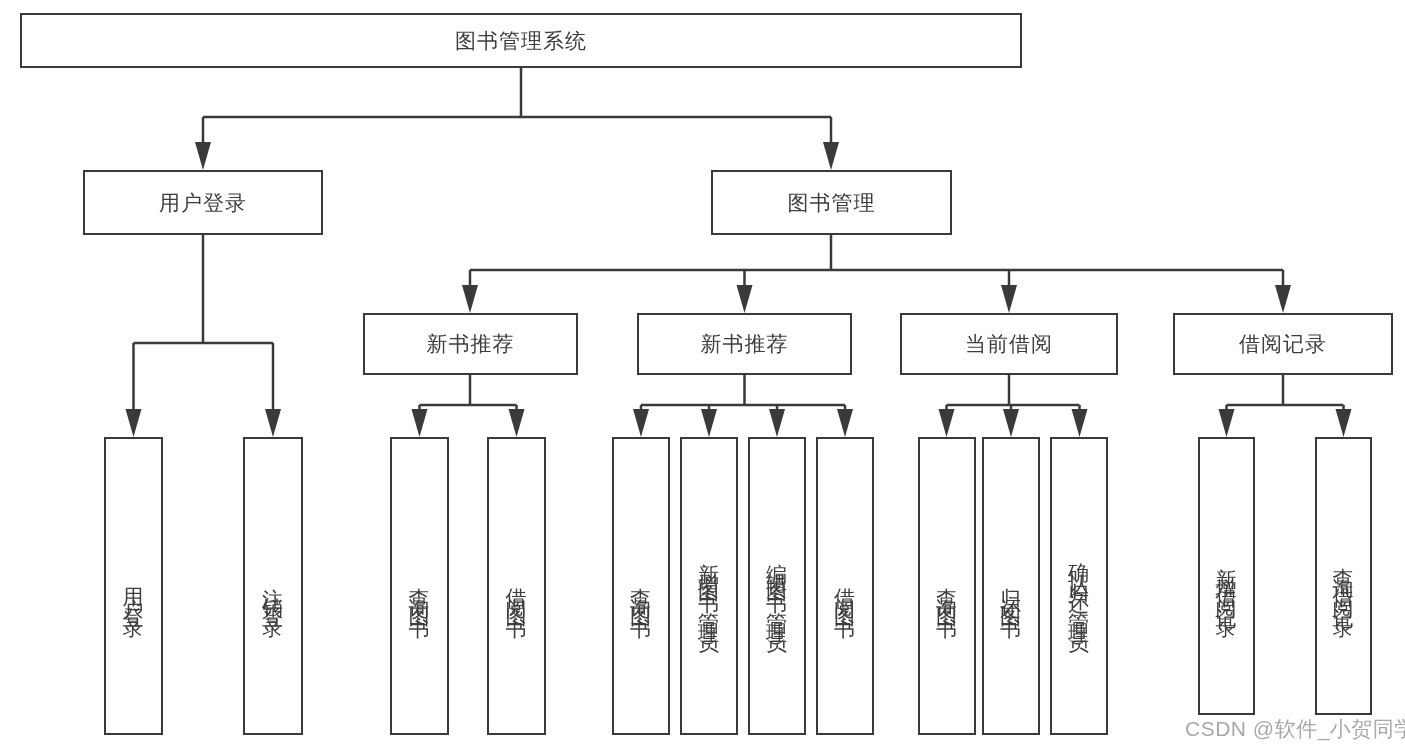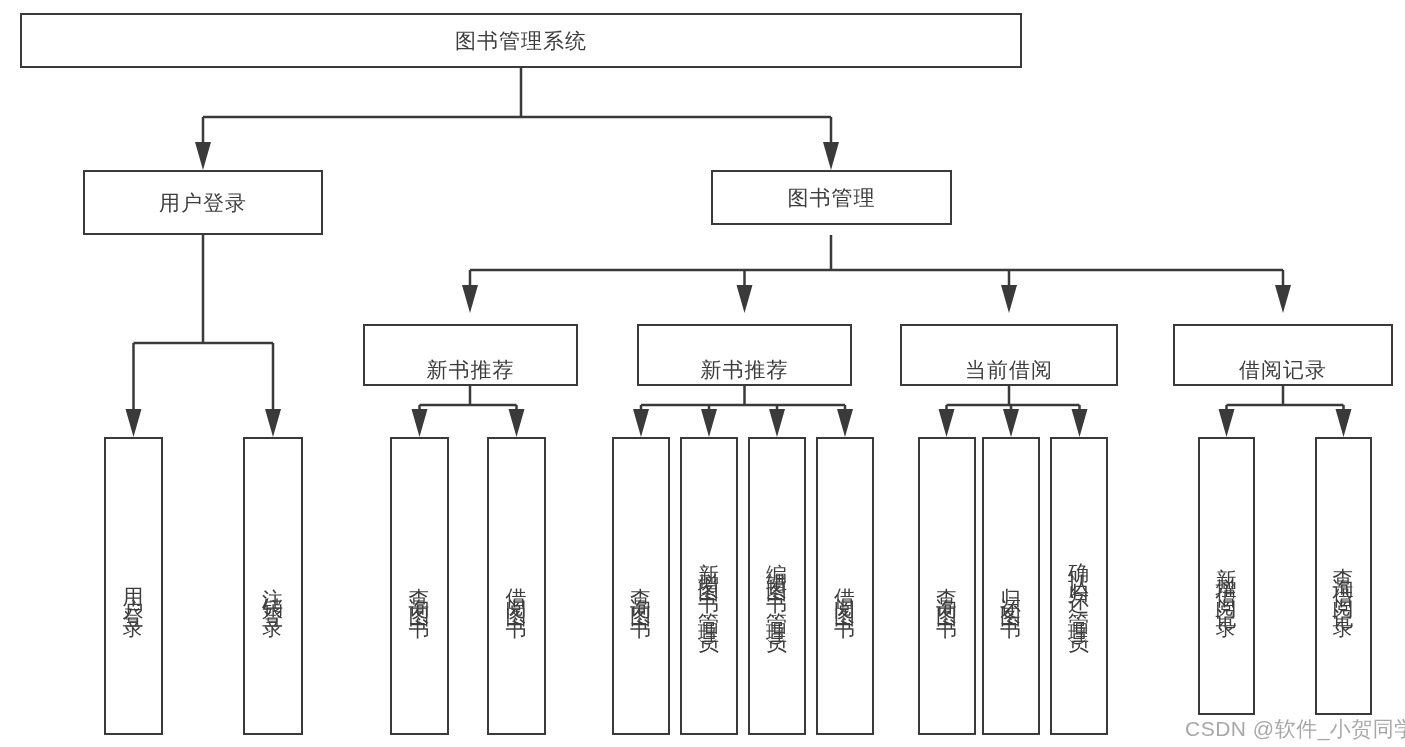--- a/index.html
+++ b/index.html
@@ -17,22 +17,22 @@
     position:absolute;
     background:#ffffff;
     border:2.5px solid #3a3a3a;
     box-sizing:border-box;
     display:flex;align-items:center;justify-content:center;
     color:#3d3d3d;
   }
   .hbox{font-size:21px;letter-spacing:1px;}
   .hbox.root{left:20px;top:13px;width:1002px;height:55px;justify-content:center;}
   .hbox.l2a{left:83px;top:170px;width:240px;height:65px;}
-  .hbox.l2b{left:711px;top:170px;width:241px;height:55px;}
-  .hbox.l3{top:324px;height:62px;align-items:flex-end;}
+  .hbox.l2b{left:711px;top:170px;width:241px;height:65px;}
+  .hbox.l3{top:313px;height:62px;}
   .vbox{top:437px;height:298px;}
   .vbox.short{height:278px;}
   .vlbl{
     writing-mode:vertical-rl;
     text-orientation:mixed;
     font-size:21px;
     letter-spacing:10px;
     line-height:1;
     color:#3d3d3d;
     padding-top:10px;

